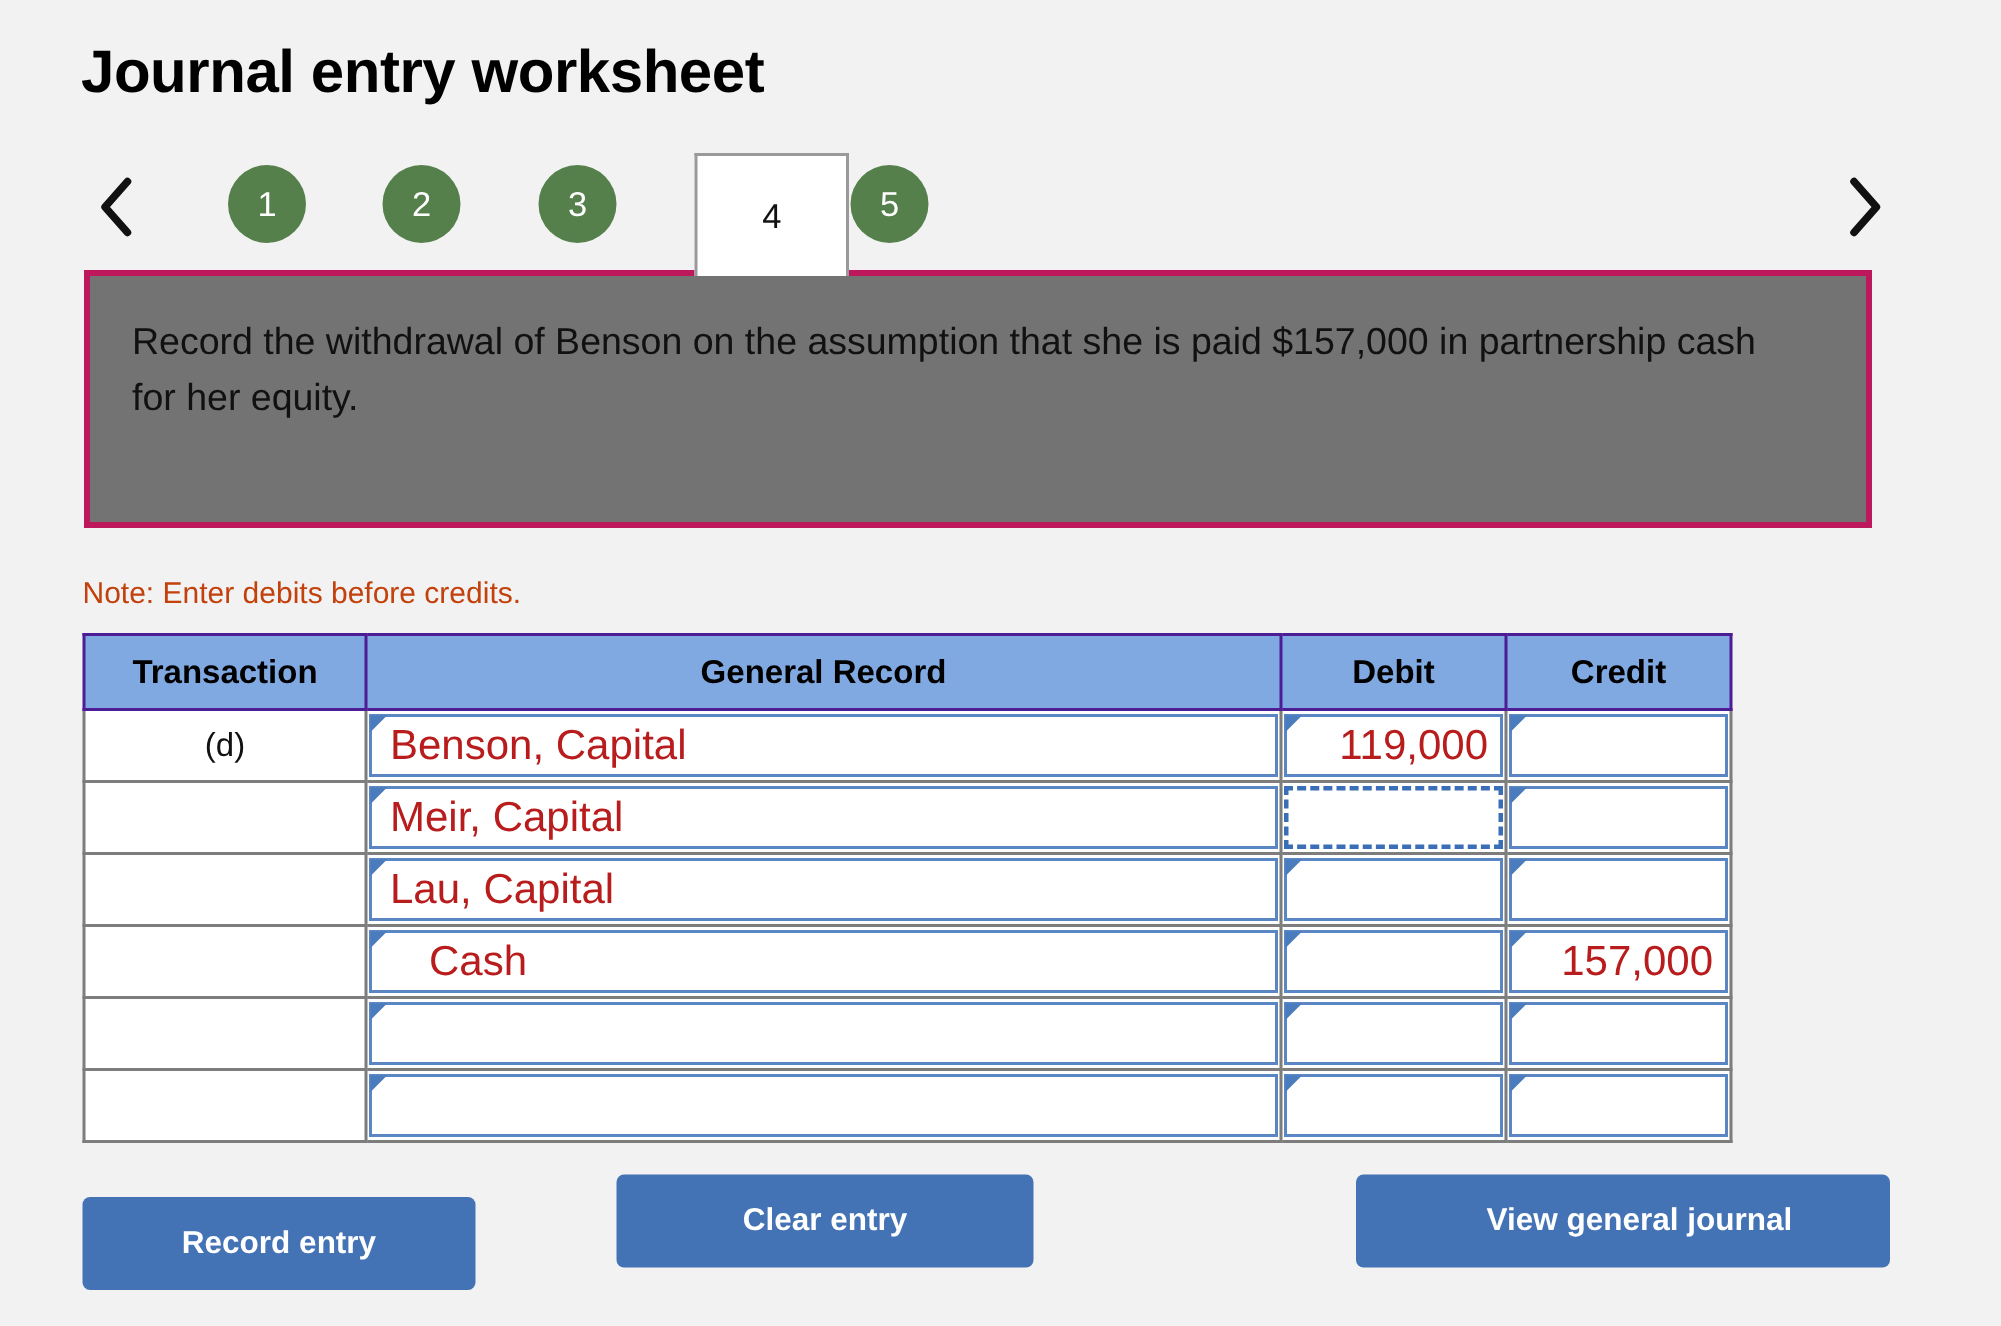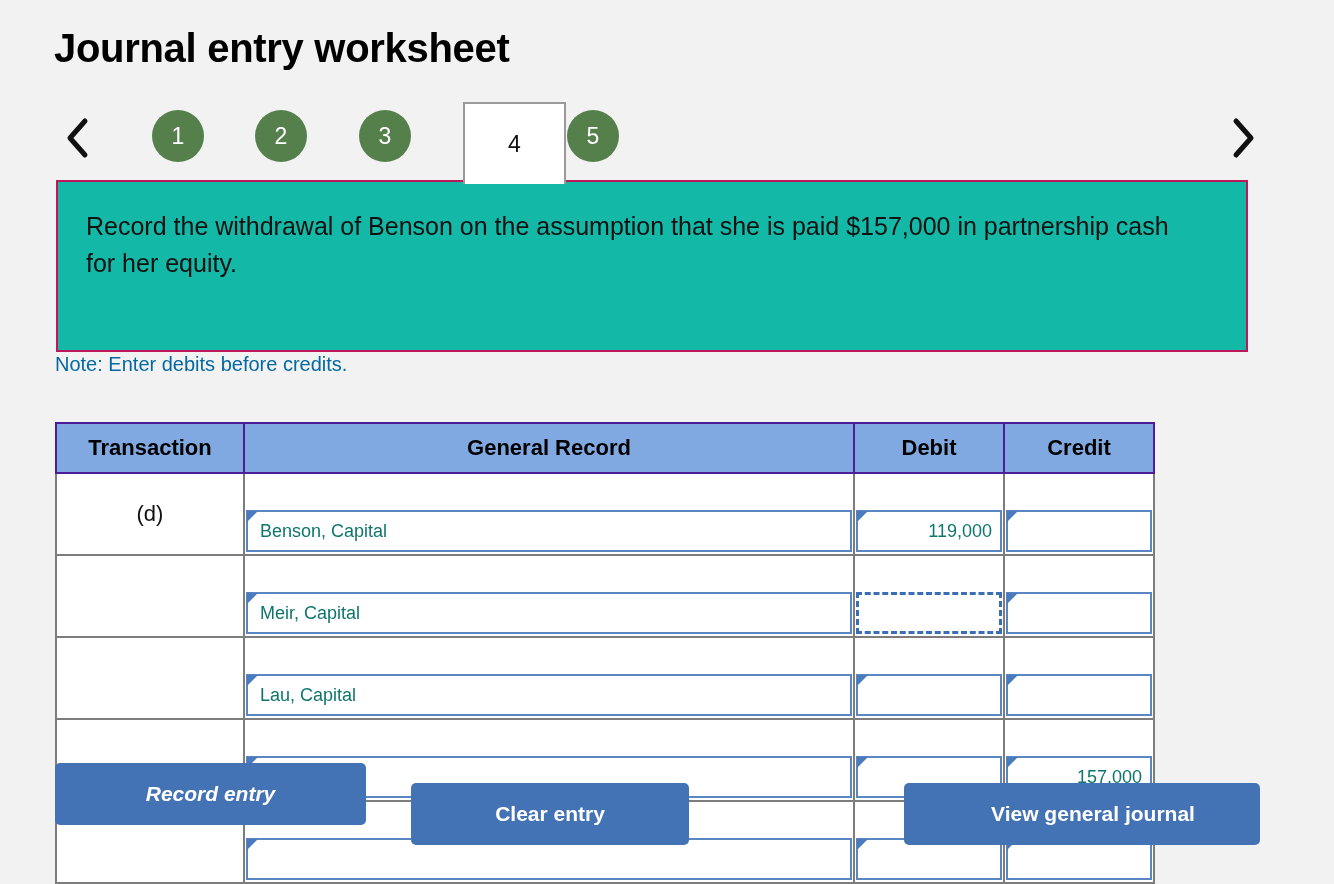--- a/index.html
+++ b/index.html
@@ -70,39 +70,39 @@
     left: 409px;
     align-items: center;
     z-index: 3;
   }
 
   
   .panel {
     position: absolute;
     left: 56px; top: 180px;
     width: 1192px; height: 172px;
-    background: #14b8a6;
-    border: 2px solid #be185d;
+    background: #737373;
+    border: 4px solid #be185d;
     z-index: 2;
   }
   .panel-text {
     position: absolute;
     left: 28px; top: 26px;
     width: 1090px;
     font-size: 25px;
     line-height: 37px;
     color: #111;
   }
 
   
   .note {
     position: absolute;
-    left: 55px; top: 353px;
+    left: 55px; top: 385px;
     font-size: 20px;
-    color: #0369a1;
+    color: #c2410c;
   }
 
   
   .jtable {
     position: absolute;
     left: 55px; top: 422px;
     width: 1098px;
     border-collapse: collapse;
     table-layout: fixed;
   }
@@ -134,24 +134,23 @@
   }
   .cellwrap { padding: 2px 1px; background: #fff; }
 
   .field {
     position: relative;
     height: 42px;
     background: #ffffff;
     border: 2px solid #5b86c4;
     display: flex;
     align-items: center;
-    font-size: 18px;
-    color: #0f766e;
+    font-size: 28px;
+    color: #b91c1c;
     cursor: text;
-    margin-top: 34px;
   }
   .field .tri {
     position: absolute;
     left: -1px; top: -1px;
     width: 0; height: 0;
     border-left: 11px solid #4a7cbd;
     border-bottom: 11px solid transparent;
     border-top: 0;
   }
   .field.gj   { padding-left: 12px; justify-content: flex-start; }
@@ -168,21 +167,21 @@
     background: #4473b5;
     color: #ffffff;
     border: none;
     border-radius: 5px;
     font-family: "Liberation Sans", sans-serif;
     font-size: 21px;
     font-weight: bold;
     cursor: pointer;
     height: 62px;
   }
-  .btn-record { left: 55px;  top: 763px; width: 311px; font-style: italic; }
+  .btn-record { left: 55px;  top: 798px; width: 262px; }
   .btn-clear  { left: 411px; top: 783px; width: 278px; }
   .btn-view   { left: 904px; top: 783px; width: 356px; padding-left: 28px; }
 </style>
 </head>
 <body>
 
 <div class="page">
 
   <div class="title">Journal entry worksheet</div>
 

